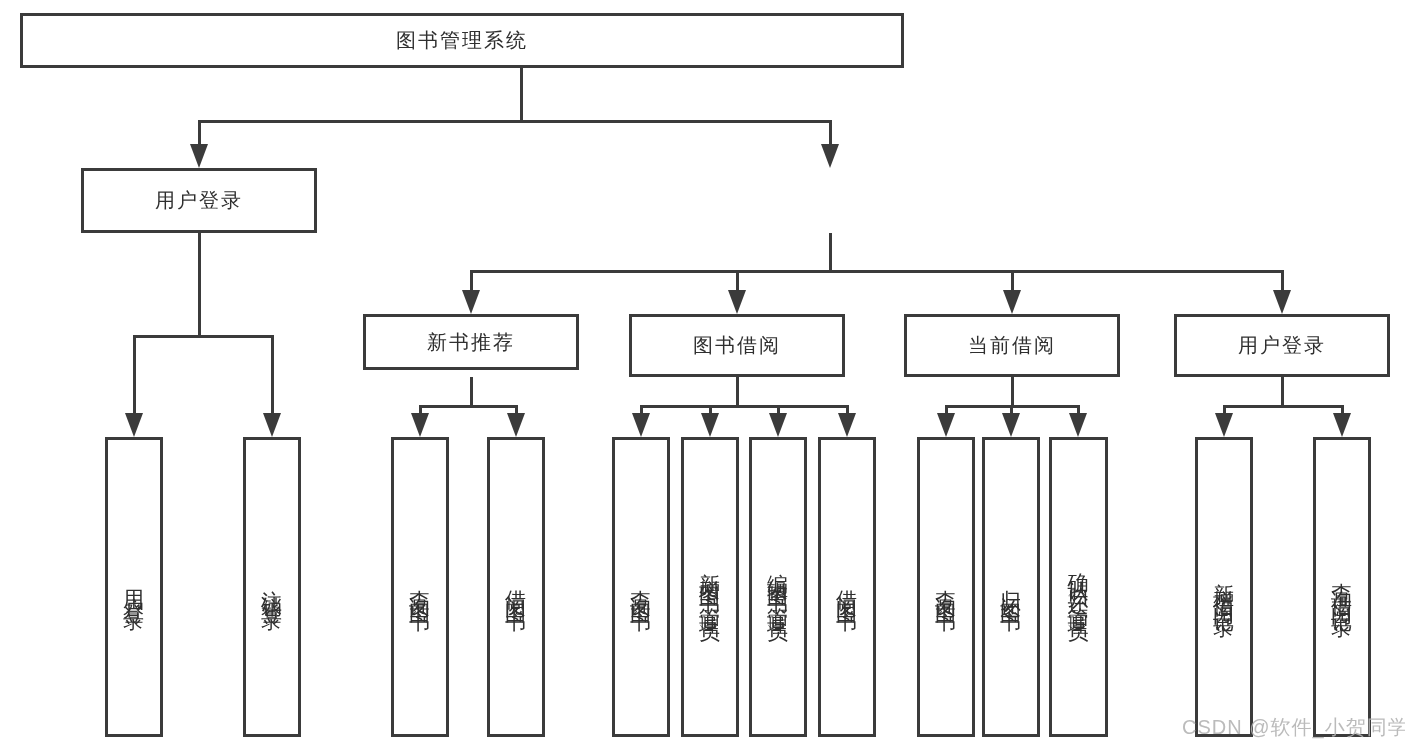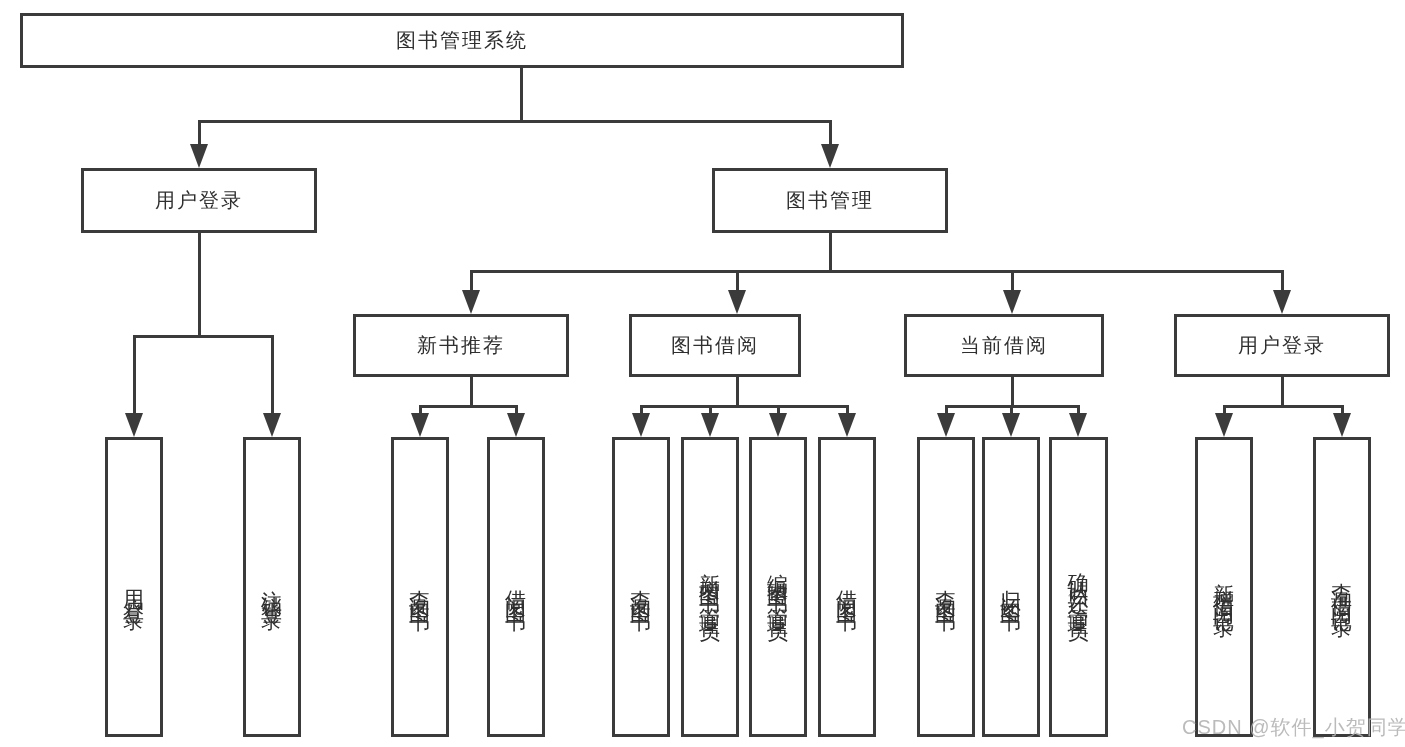--- a/index.html
+++ b/index.html
@@ -37,43 +37,42 @@
   <div class="box" style="left:20px;top:13px;width:884px;height:55px">图书管理系统</div>
 
   <div class="vline" style="left:520px;top:68px;height:52px"></div>
   <div class="hline" style="left:198px;top:120px;width:634px"></div>
   <div class="vline" style="left:198px;top:120px;height:26px"></div>
   <div class="arrow" style="left:190px;top:144px"></div>
   <div class="vline" style="left:829px;top:120px;height:26px"></div>
   <div class="arrow" style="left:821px;top:144px"></div>
 
   <div class="box" style="left:81px;top:168px;width:236px;height:65px">用户登录</div>
-  <div class="box" style="left:712px;top:168px;width:236px;height:65px">图书管理</div>
 
   <div class="vline" style="left:198px;top:233px;height:102px"></div>
   <div class="hline" style="left:133px;top:335px;width:141px"></div>
   <div class="vline" style="left:133px;top:335px;height:80px"></div>
   <div class="arrow" style="left:125px;top:413px"></div>
   <div class="vline" style="left:271px;top:335px;height:80px"></div>
   <div class="arrow" style="left:263px;top:413px"></div>
 
   <div class="vline" style="left:829px;top:233px;height:37px"></div>
   <div class="hline" style="left:470px;top:270px;width:813px"></div>
   <div class="vline" style="left:470px;top:270px;height:22px"></div>
   <div class="arrow" style="left:462px;top:290px"></div>
   <div class="vline" style="left:736px;top:270px;height:22px"></div>
   <div class="arrow" style="left:728px;top:290px"></div>
   <div class="vline" style="left:1011px;top:270px;height:22px"></div>
   <div class="arrow" style="left:1003px;top:290px"></div>
   <div class="vline" style="left:1281px;top:270px;height:22px"></div>
   <div class="arrow" style="left:1273px;top:290px"></div>
 
-  <div class="box" style="left:353px;top:314px;width:216px;height:63px">新书推荐</div>
-  <div class="box" style="left:629px;top:314px;width:172px;height:63px">图书借阅</div>
-  <div class="box" style="left:904px;top:314px;width:200px;height:63px">当前借阅</div>
+  <div class="box" style="left:363px;top:314px;width:216px;height:56px">新书推荐</div>
+  <div class="box" style="left:629px;top:314px;width:216px;height:63px">图书借阅</div>
+  <div class="box" style="left:904px;top:314px;width:216px;height:63px">当前借阅</div>
   <div class="box" style="left:1174px;top:314px;width:216px;height:63px">用户登录</div>
 
   <div class="vline" style="left:470px;top:377px;height:28px"></div>
   <div class="hline" style="left:419px;top:405px;width:99px"></div>
   <div class="vline" style="left:419px;top:405px;height:10px"></div>
   <div class="arrow" style="left:411px;top:413px"></div>
   <div class="vline" style="left:515px;top:405px;height:10px"></div>
   <div class="arrow" style="left:507px;top:413px"></div>
 
   <div class="vline" style="left:736px;top:377px;height:28px"></div>

